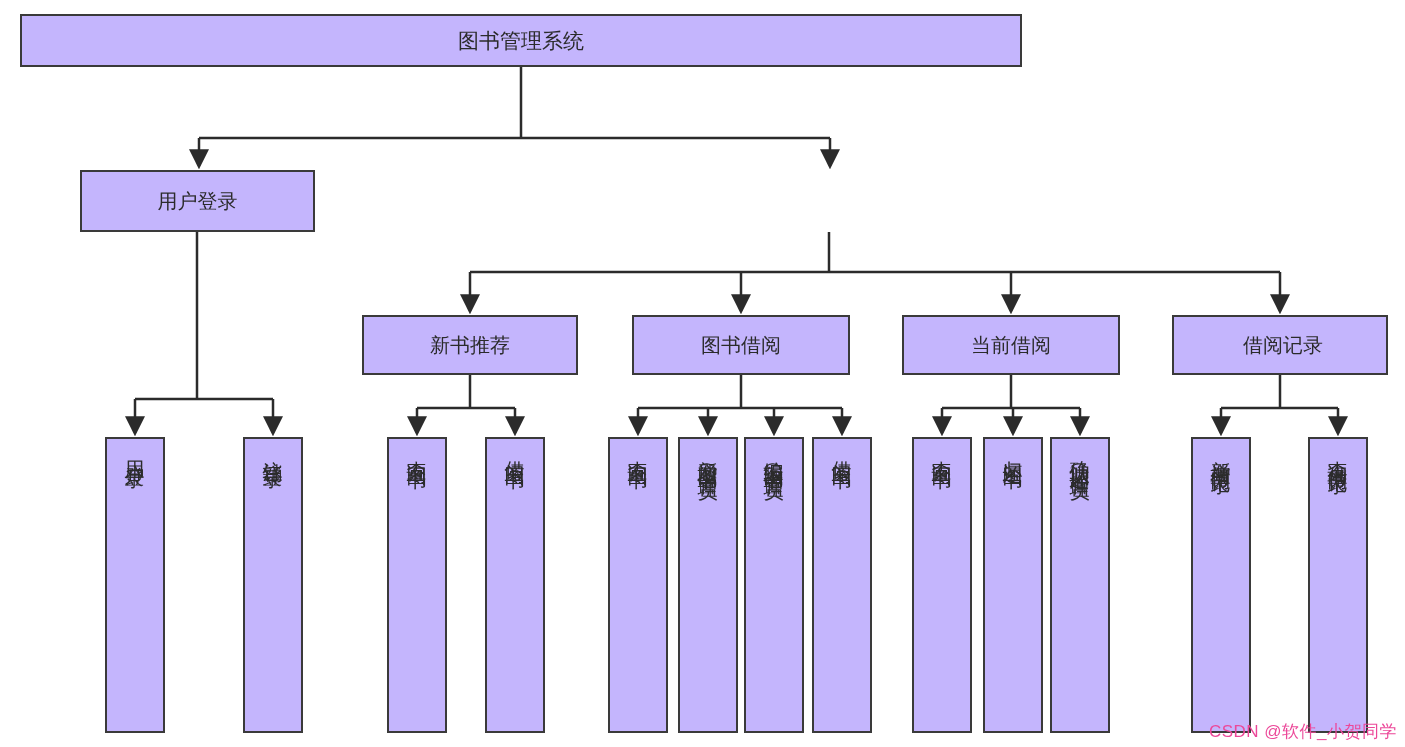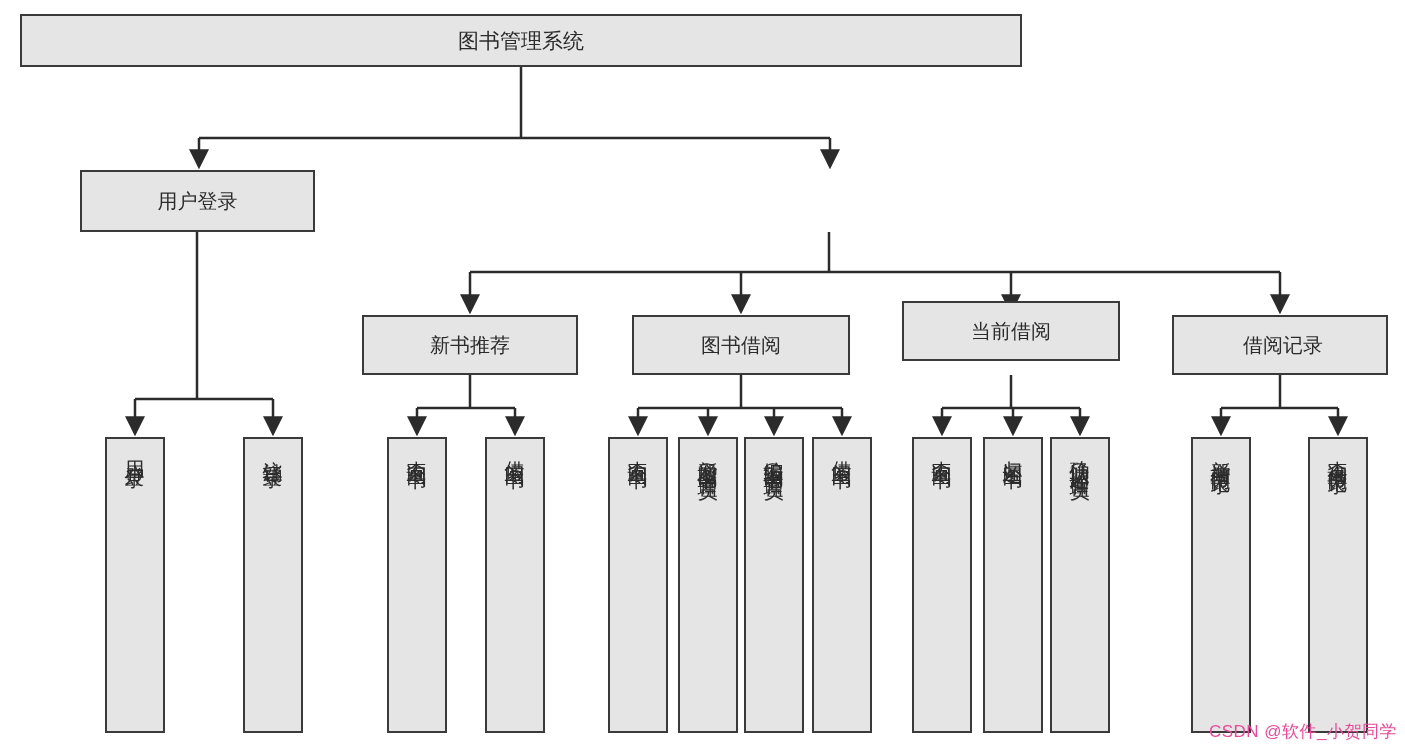--- a/index.html
+++ b/index.html
@@ -24,21 +24,21 @@
     left: 0;
     top: 0;
     width: 1405px;
     height: 747px;
     pointer-events: none;
   }
   
   .node {
     position: absolute;
     box-sizing: border-box;
-    background: #e5e5e5;
+    background: #c4b5fd;
     border: 2px solid #3a3a3a;
     display: flex;
     align-items: center;
     justify-content: center;
     color: #2b2b2b;
   }
   .node.root {
     font-size: 21px;
   }
   .node.lvl2 {
@@ -138,21 +138,21 @@
   <div class="node lvl2" style="left:80px; top:170px; width:235px; height:62px;">
     <span class="htext">用户登录</span>
   </div>
 
   <div class="node lvl3" style="left:362px; top:315px; width:216px; height:60px;">
     <span class="htext">新书推荐</span>
   </div>
   <div class="node lvl3" style="left:632px; top:315px; width:218px; height:60px;">
     <span class="htext">图书借阅</span>
   </div>
-  <div class="node lvl3" style="left:902px; top:301px; width:218px; height:60px;">
+  <div class="node lvl3" style="left:902px; top:315px; width:218px; height:60px;">
     <span class="htext">当前借阅</span>
   </div>
   <div class="node lvl3" style="left:1172px; top:315px; width:216px; height:60px;padding-left:6px;">
     <span class="htext">借阅记录</span>
   </div>
 
   <div class="node leaf" style="left:105px; top:437px; width:60px; height:296px;">
     <span class="vtext">用户登录</span>
   </div>
   <div class="node leaf" style="left:243px; top:437px; width:60px; height:296px;">

